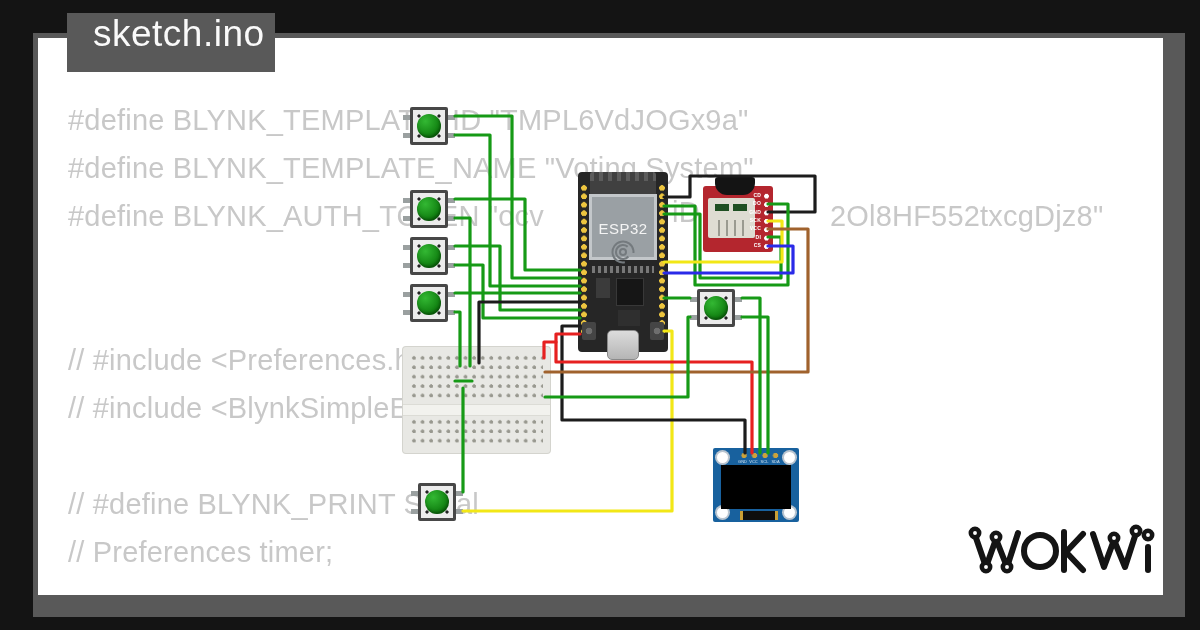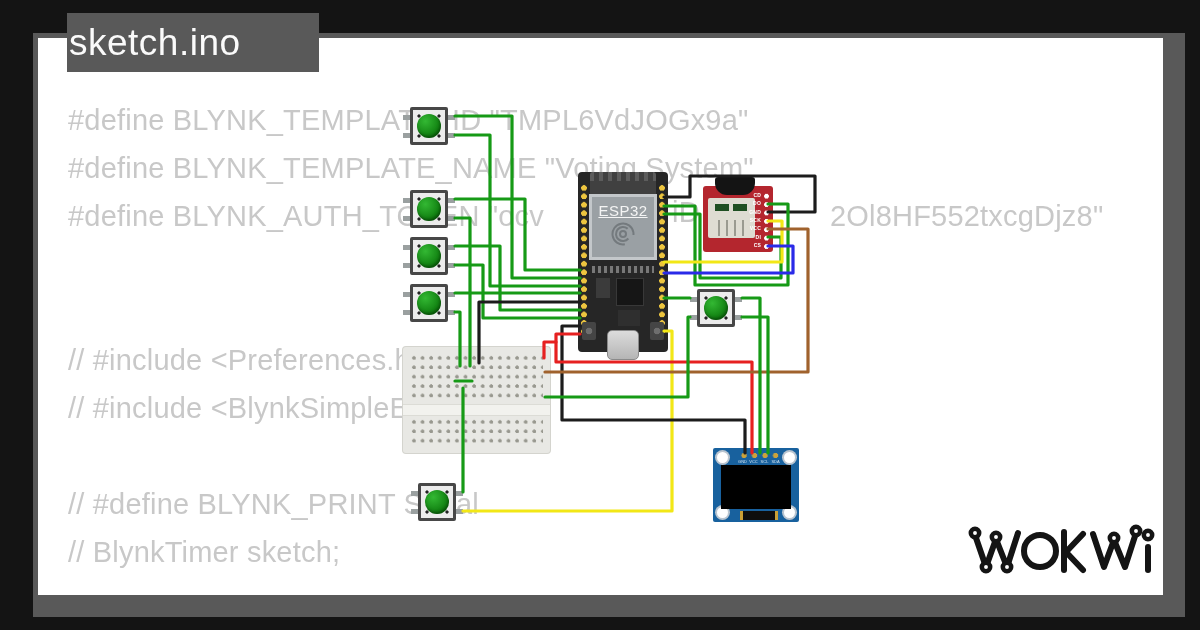--- a/index.html
+++ b/index.html
@@ -2,22 +2,22 @@
 <html><head>
 <meta charset="utf-8">
 <style>
   html,body{margin:0;padding:0;background:#141414;}
   #stage{position:relative;width:1200px;height:630px;overflow:hidden;
          background:#141414;font-family:"Liberation Sans",sans-serif;}
   
   .card{position:absolute;left:33px;top:33px;width:1152px;height:584px;background:#595959;z-index:0;}
   .card-inner{position:absolute;left:5px;top:5px;width:1125px;height:557px;background:#ffffff;}
   
-  .titlebox{position:absolute;left:67px;top:13px;width:252px;height:59px;background:#595959;z-index:6;
-            display:flex;align-items:center;padding-left:2px;box-sizing:border-box;}
+  .titlebox{position:absolute;left:67px;top:13px;width:208px;height:59px;background:#595959;z-index:6;
+            display:flex;padding-left:26px;box-sizing:border-box;}
   .titlebox span{color:#fafafa;font-size:37px;letter-spacing:.5px;}
   
   .code{position:absolute;left:0;top:0;width:1200px;height:630px;z-index:1;}
   .cl{position:absolute;left:68px;font-size:29px;color:#c8c8c8;white-space:pre;letter-spacing:.2px;}
   
   .comp{position:absolute;z-index:2;}
   
   .btn{width:52px;height:38px;
        background:linear-gradient(#9aa0a0,#9aa0a0) 0 8px/52px 5px no-repeat,
                   linear-gradient(#9aa0a0,#9aa0a0) 0 26px/52px 5px no-repeat;}
@@ -34,21 +34,21 @@
   .esp32{left:578px;top:172px;width:90px;height:180px;background:#262626;border-radius:4px;}
   .esp-antenna{position:absolute;left:12px;top:0;width:66px;height:24px;background:#404040;
        background-image:repeating-linear-gradient(90deg,#5c5c5c 0 4px,rgba(0,0,0,0) 4px 9px);
        background-size:100% 9px;background-repeat:no-repeat;border-radius:3px 3px 0 0;}
   .esp-pins{position:absolute;top:12px;width:10px;height:152px;
        background-image:radial-gradient(circle at 5px 4px,#edc53f 2.6px,rgba(0,0,0,0) 3.1px);
        background-size:10px 8.45px;}
   .esp-pins.l{left:1px}.esp-pins.r{right:1px}
   .esp-module{position:absolute;left:11px;top:22px;width:68px;height:66px;box-sizing:border-box;
        background:#9aa0a4;border:3px solid #c3c7ca;text-align:center;}
-  .esp-label{display:block;margin-top:5px;color:#f4f4f4;font-size:15px;letter-spacing:.5px;text-decoration:underline;}
+  .esp-label{display:block;margin-top:23px;color:#f4f4f4;font-size:15px;letter-spacing:.5px;}
   .esp-logo{display:block;margin:3px auto 0;}
   .esp-pinrow{position:absolute;left:14px;top:94px;width:62px;height:7px;
        background:repeating-linear-gradient(90deg,#787878 0 3px,#2a2a2a 3px 6px);}
   .esp-c1{position:absolute;left:18px;top:106px;width:14px;height:20px;background:#3b3b3b;}
   .esp-c2{position:absolute;left:38px;top:106px;width:26px;height:26px;background:#161616;border:1px solid #383838;}
   .esp-c3{position:absolute;left:40px;top:138px;width:22px;height:16px;background:#2f2f2f;}
   .esp-usb{position:absolute;left:29px;top:158px;width:32px;height:30px;border-radius:5px;
        background:linear-gradient(#dcdcdc,#b5b5b5);border:1px solid #8a8a8a;box-sizing:border-box;}
   .esp-sbtn{position:absolute;top:150px;width:14px;height:18px;background:#454545;border-radius:2px;
        background-image:radial-gradient(circle at 7px 9px,#6e6e6e 3px,rgba(0,0,0,0) 3.6px);}
@@ -112,21 +112,21 @@
 
   <div class="code">
     <span class="cl" style="top:104px">#define BLYNK_TEMPLATE_ID "TMPL6VdJOGx9a"</span>
     <span class="cl" style="top:152px">#define BLYNK_TEMPLATE_NAME "Voting System"</span>
     <span class="cl" style="top:200px">#define BLYNK_AUTH_TOKEN "ocv</span>
     <span class="cl" style="top:196px;left:672px">iD</span>
     <span class="cl" style="top:200px;left:830px">2Ol8HF552txcgDjz8"</span>
     <span class="cl" style="top:344px">// #include &lt;Preferences.h&gt;</span>
     <span class="cl" style="top:392px">// #include &lt;BlynkSimpleEsp32.h&gt;</span>
     <span class="cl" style="top:488px">// #define BLYNK_PRINT Serial</span>
-    <span class="cl" style="top:536px">// BlynkTimer sketch;</span>
+    <span class="cl" style="top:536px">// Preferences timer;</span>
   </div>
 
   <div class="comp btn" style="left:403px;top:107px">
     <div class="btn-frame"></div>
     <div class="btn-cap"></div>
   </div>
   <div class="comp btn" style="left:403px;top:190px">
     <div class="btn-frame"></div>
     <div class="btn-cap"></div>
   </div>

